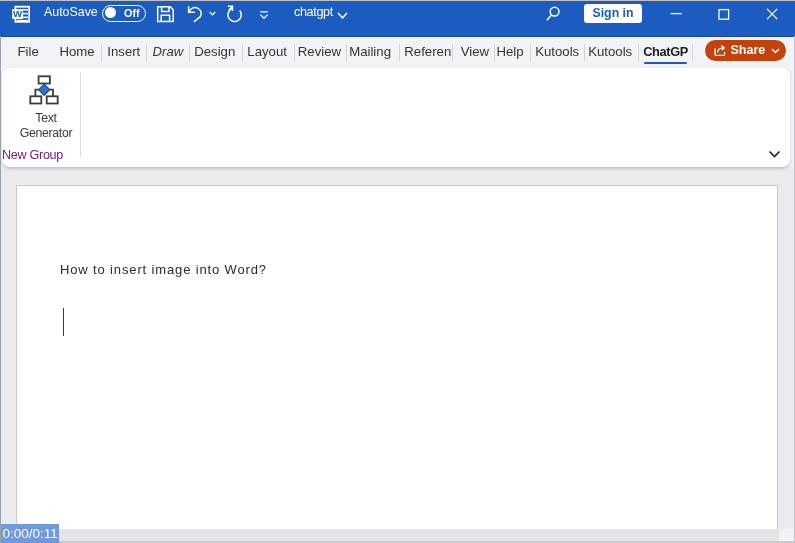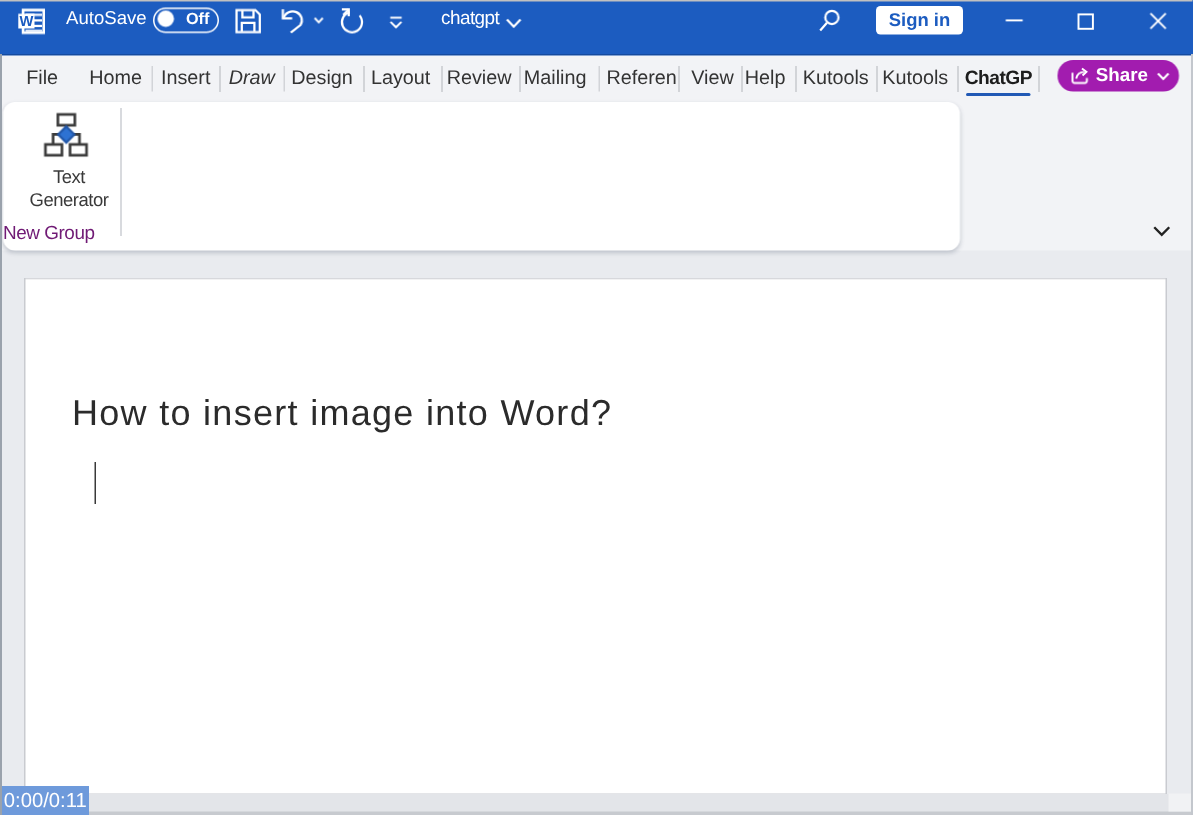--- a/index.html
+++ b/index.html
@@ -8,23 +8,23 @@
   .abs { position:absolute; }
   
   #titlebar { position:absolute; left:0; top:0; width:795px; height:37px; background:#1c5cc0; border-top:1px solid #c0c0c0; }
   #titlebar::after { content:""; position:absolute; left:0; bottom:0; width:100%; height:1px; background:#154a9e; }
   .tb-txt { position:absolute; color:#fff; font-size:12.5px; }
   
   #tabrow { position:absolute; left:1px; top:37px; width:794px; height:130px; background:#f2f3f6; }
   .tab { position:absolute; top:0; height:31px; line-height:30px; font-size:13.2px; color:#333; white-space:nowrap; }
   .sep { position:absolute; top:7px; height:17px; width:1px; background:#d2d4d8; }
   
-  #panel { position:absolute; left:2px; top:68px; width:638px; height:99px; background:#fff; border-radius:8px; box-shadow:0 1.5px 3px rgba(80,90,110,0.28); }
+  #panel { position:absolute; left:2px; top:68px; width:788px; height:99px; background:#fff; border-radius:8px; box-shadow:0 1.5px 3px rgba(80,90,110,0.28); }
   #page { position:absolute; left:16px; top:185px; width:762px; height:345px; background:#fff; border:1px solid #c9cbd0; }
-  #heading { position:absolute; left:48px; top:262px; font-size:24px; color:#2b2b2b; letter-spacing:0.86px; }
+  #heading { position:absolute; left:60px; top:262px; font-size:13px; color:#2b2b2b; letter-spacing:0.86px; }
   #cursor { position:absolute; left:63px; top:308px; width:1.4px; height:28px; background:#3a3a3a; }
   #bottomstrip { position:absolute; left:0; top:529px; width:795px; height:14px; background:#e3e5e9; border-bottom:2px solid #c7cacf; }
   #timebox { position:absolute; left:0; top:524px; width:59px; height:19px; background:#6e9adb; color:#fff; font-size:13.5px; line-height:19px; padding-left:2.5px; }
   
   #edgeL { position:absolute; left:0; top:36px; width:1px; height:507px; background:#9aa2ac; }
   #edgeR { position:absolute; right:0; top:36px; width:1px; height:507px; background:#c3c7cd; }
 </style>
 </head>
 <body>
 
@@ -118,21 +118,21 @@
   <div class="sep" style="left:345px;"></div>
   <div class="sep" style="left:398px;"></div>
   <div class="sep" style="left:450.5px;"></div>
   <div class="sep" style="left:492.5px;"></div>
   <div class="sep" style="left:528.5px;"></div>
   <div class="sep" style="left:583px;"></div>
   <div class="sep" style="left:637px;"></div>
   <div class="sep" style="left:690.5px;"></div>
   <div class="abs" style="left:643px;top:24.5px;width:42.5px;height:2.6px;background:#2159b5;border-radius:2px;"></div>
 
-  <div class="abs" style="left:704px;top:2.5px;width:80.5px;height:21.5px;background:#a21caf;border-radius:10.5px;">
+  <div class="abs" style="left:704px;top:2.5px;width:80.5px;height:21.5px;background:#c2410c;border-radius:10.5px;">
     <svg class="abs" style="left:8px;top:4.5px" width="14" height="13" viewBox="0 0 14 13">
       <path d="M2 4.5 V10 a1.3 1.3 0 0 0 1.3 1.3 h7 a1.3 1.3 0 0 0 1.3-1.3 V8" fill="none" stroke="#fff" stroke-width="1.3"></path>
       <path d="M4.5 8.4 C4.9 5.6 7 4 10.2 3.9" fill="none" stroke="#fff" stroke-width="1.3"></path>
       <path d="M8.3 1.6 L11.3 3.9 L8.7 6.3" fill="none" stroke="#fff" stroke-width="1.3"></path>
     </svg>
     <div class="abs" style="left:25.5px;top:3.2px;color:#fff;font-size:12.5px;font-weight:bold;">Share</div>
     <svg class="abs" style="left:66px;top:8.5px" width="9" height="7" viewBox="0 0 9 7">
         <path d="M1 1 L4.5 4.6 L8 1" fill="none" stroke="#fff" stroke-width="1.4"></path>
       </svg>
   </div>

